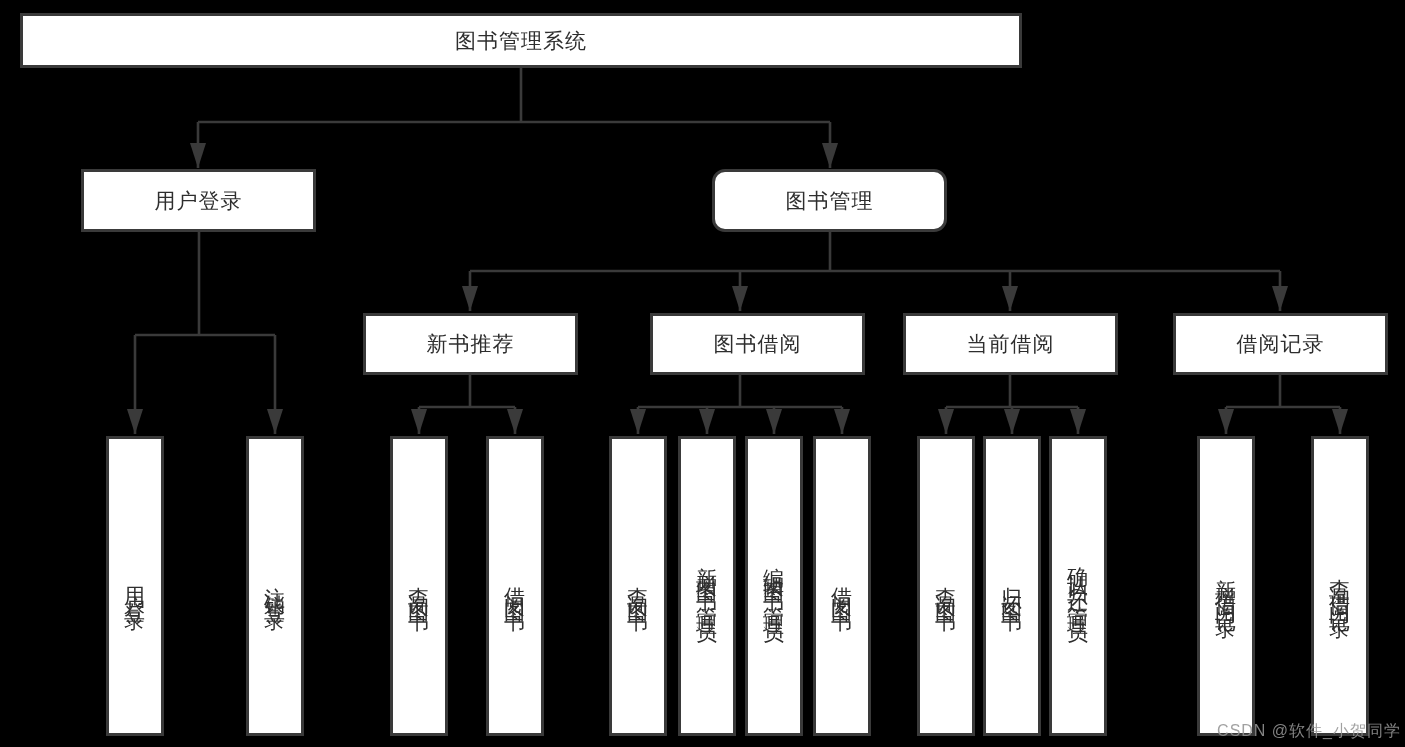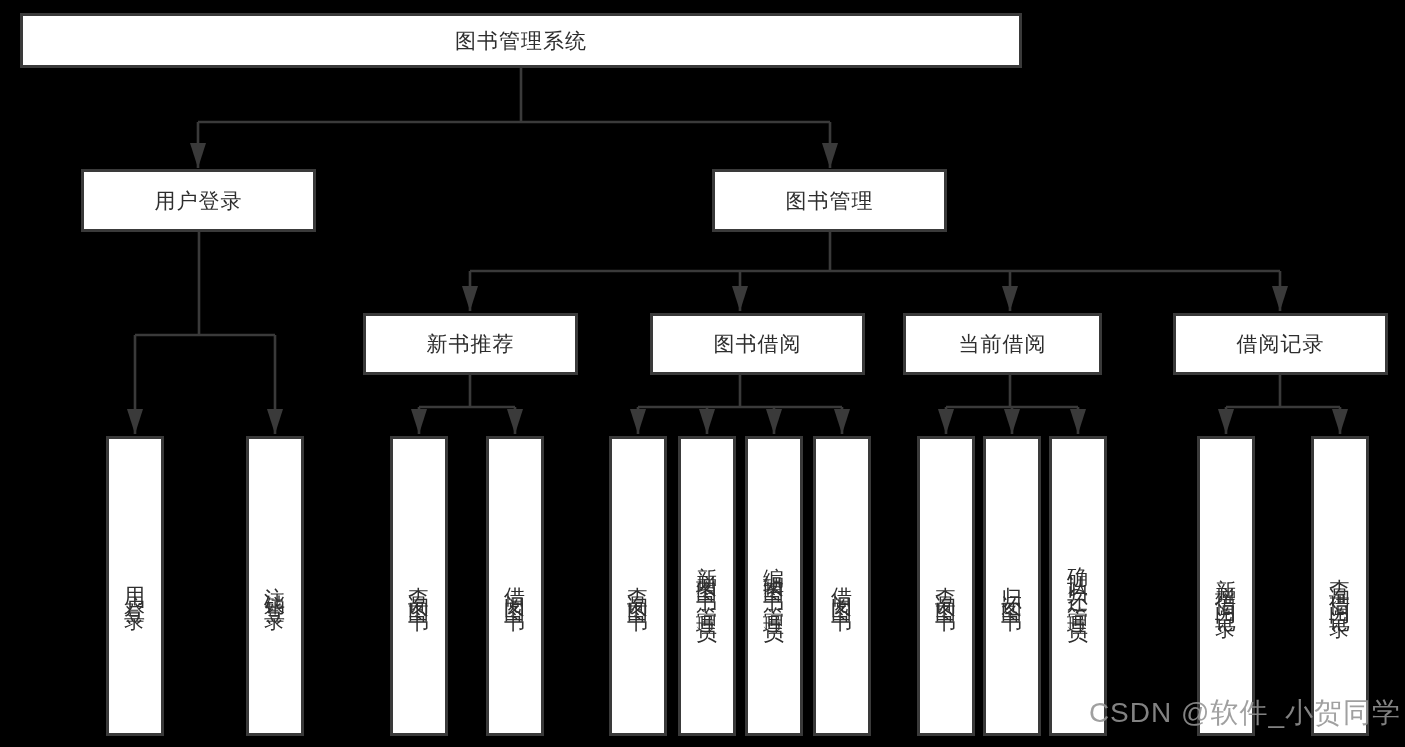--- a/index.html
+++ b/index.html
@@ -33,22 +33,22 @@
   .leaf .v-label {
     writing-mode: vertical-rl;
     text-orientation: mixed;
     letter-spacing: 8px;
     line-height: 1.1;
     white-space: nowrap;
   }
   .watermark {
     position: absolute;
     right: 4px;
-    bottom: 15px;
-    font-size: 28px;
+    bottom: 5px;
+    font-size: 16px;
     color: #949494;
     opacity: 0.88;
     z-index: 5;
     letter-spacing: 1px;
     white-space: nowrap;
   }
 </style>
 </head>
 <body>
 
@@ -97,31 +97,31 @@
     </g>
   </svg>
 
   <div class="node" style="left:20px; top:13px; width:1002px; height:55px;">
     <span class="h-label">图书管理系统</span>
   </div>
 
   <div class="node" style="left:81px; top:169px; width:235px; height:63px;">
     <span class="h-label">用户登录</span>
   </div>
-  <div class="node" style="left:712px; top:169px; width:235px; height:63px;">
+  <div class="node" style="left:712px; top:169px; width:235px; height:63px;border-radius:13px;">
     <span class="h-label">图书管理</span>
   </div>
 
   <div class="node" style="left:363px; top:313px; width:215px; height:62px;">
     <span class="h-label">新书推荐</span>
   </div>
   <div class="node" style="left:650px; top:313px; width:215px; height:62px;">
     <span class="h-label">图书借阅</span>
   </div>
-  <div class="node" style="left:903px; top:313px; width:199px; height:62px;">
+  <div class="node" style="left:903px; top:313px; width:215px; height:62px;">
     <span class="h-label">当前借阅</span>
   </div>
   <div class="node" style="left:1173px; top:313px; width:215px; height:62px;">
     <span class="h-label">借阅记录</span>
   </div>
 
   <div class="node leaf" style="left:106px; top:436px; width:58px; height:300px;">
     <span class="v-label">用户登录</span>
   </div>
   <div class="node leaf" style="left:246px; top:436px; width:58px; height:300px;">

